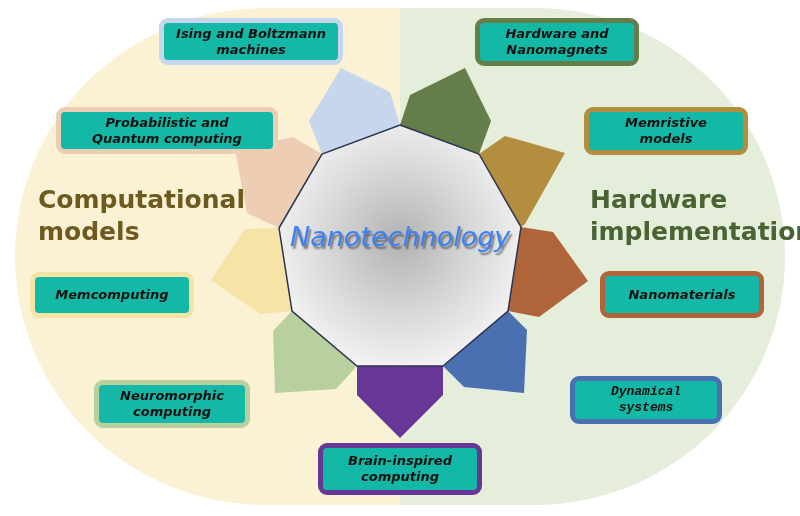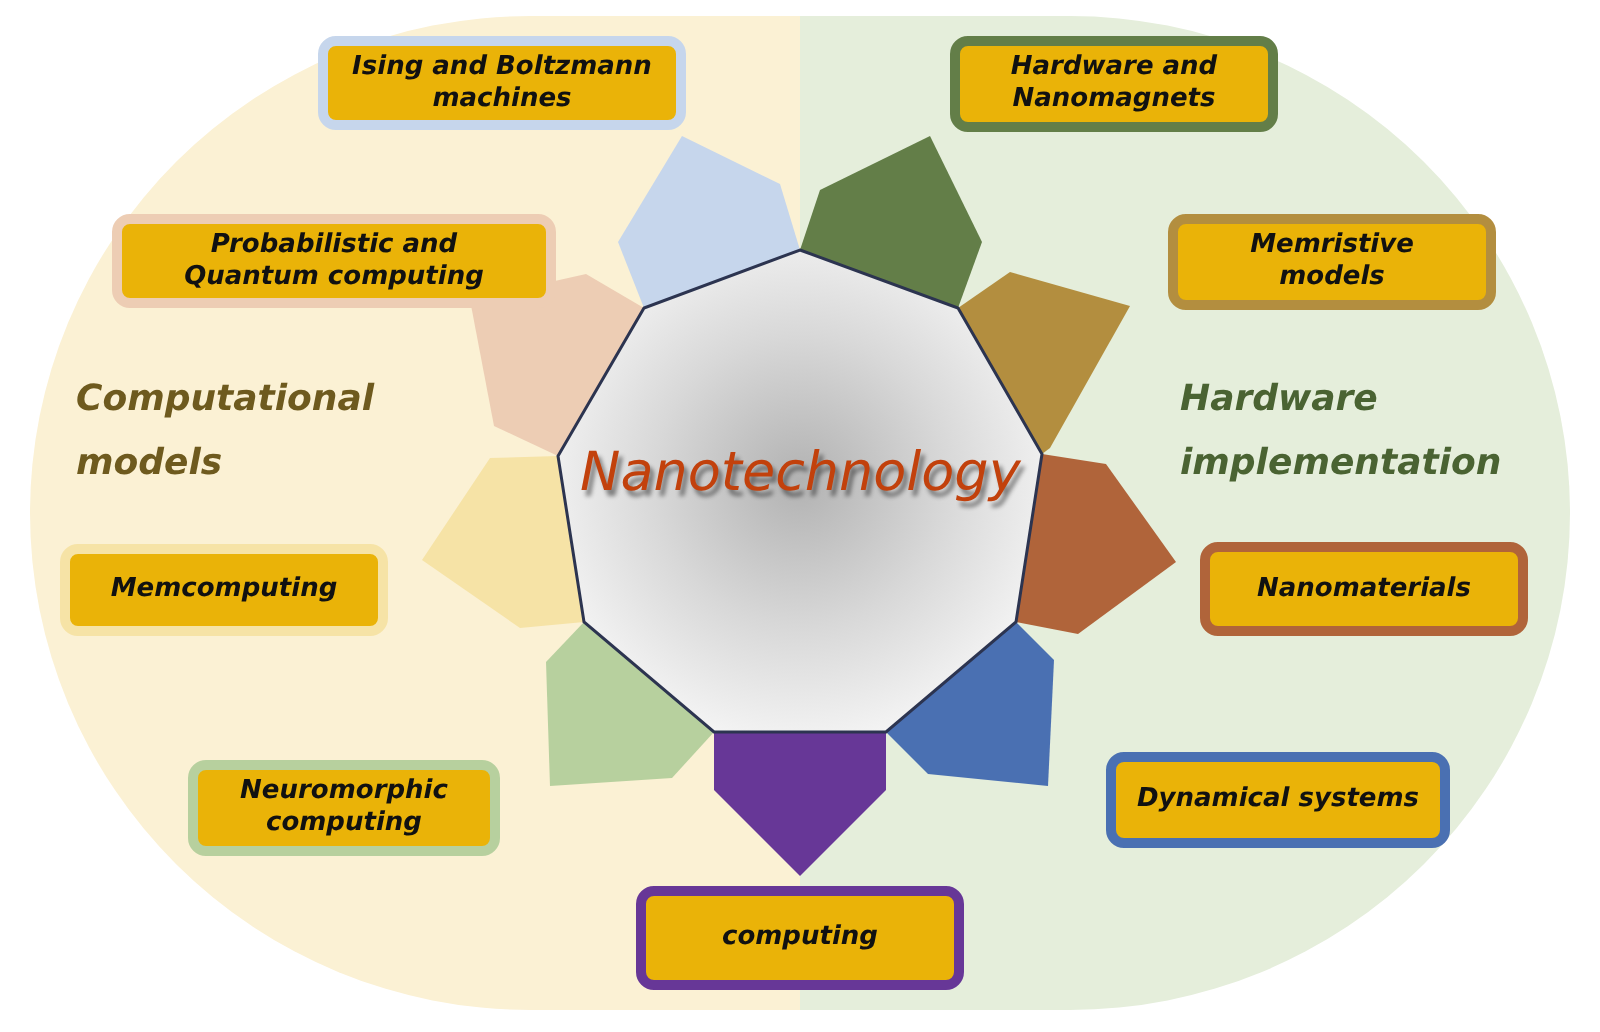--- a/index.html
+++ b/index.html
@@ -1,34 +1,34 @@
 <!DOCTYPE html>
 <html><head>
 <meta charset="utf-8">
 <style>
   html, body { margin: 0; padding: 0; background: #ffffff; }
   body { width: 800px; height: 516px; position: relative; overflow: hidden;
          font-family: "DejaVu Sans", sans-serif; }
   #diagram { position: absolute; left: 0; top: 0; width: 800px; height: 516px; }
   .label-box {
-    position: absolute; box-sizing: border-box; background: #eab308;
+    position: absolute; box-sizing: border-box; background: #14b8a6;
     border-radius: 9px; border-width: 5px; border-style: solid;
     display: flex; align-items: center; justify-content: center;
     text-align: center; font-style: italic; font-weight: bold;
     font-size: 13px; line-height: 16px; color: #111111; padding: 0 6px;
     font-family: "DejaVu Sans", sans-serif;
   }
   .label-box span { display: block; }
   .section-title {
-    position: absolute; font-style: italic; font-weight: bold;
-    font-size: 18px; line-height: 32px; font-family: "DejaVu Sans", sans-serif;
+    position: absolute; font-weight: bold;
+    font-size: 25px; line-height: 32px; font-family: "DejaVu Sans", sans-serif;
   }
   .center-title {
     position: absolute; left: 290px; top: 221px; width: 220px; text-align: center;
-    font-style: italic; font-size: 27px; color: #c2410c;
+    font-style: italic; font-size: 27px; color: #3b82f6;
     font-family: "DejaVu Sans", sans-serif;
     text-shadow: 2px 3px 2px rgba(0,0,0,0.45);
   }
 </style>
 </head>
 <body>
 
 <svg id="diagram" viewBox="0 0 800 516" xmlns="http://www.w3.org/2000/svg">
   <defs>
     <clipPath id="stadium-clip">
@@ -94,25 +94,26 @@
 
 <div class="label-box" style="left:94px; top:380px; width:156px; height:48px; border-color:#b7d09e;">
   <div>
       <span>Neuromorphic</span>
        <span>computing</span>
     </div>
 </div>
 
 <div class="label-box" style="left:318px; top:443px; width:164px; height:52px; border-color:#673797;">
   <div>
+      <span>Brain-inspired</span>
        <span>computing</span>
     </div>
 </div>
 
-<div class="label-box" style="left:553px; top:376px; width:172px; height:48px; border-color:#4a70b2;">
+<div class="label-box" style="left:570px; top:376px; width:152px; height:48px; border-color:#4a70b2;font-family:Liberation Mono, monospace;">
   <div>
       <span>Dynamical systems</span>
     </div>
 </div>
 
 <div class="label-box" style="left:600px; top:271px; width:164px; height:47px; border-color:#b0643a;">
   <div>
       <span>Nanomaterials</span>
     </div>
 </div>

